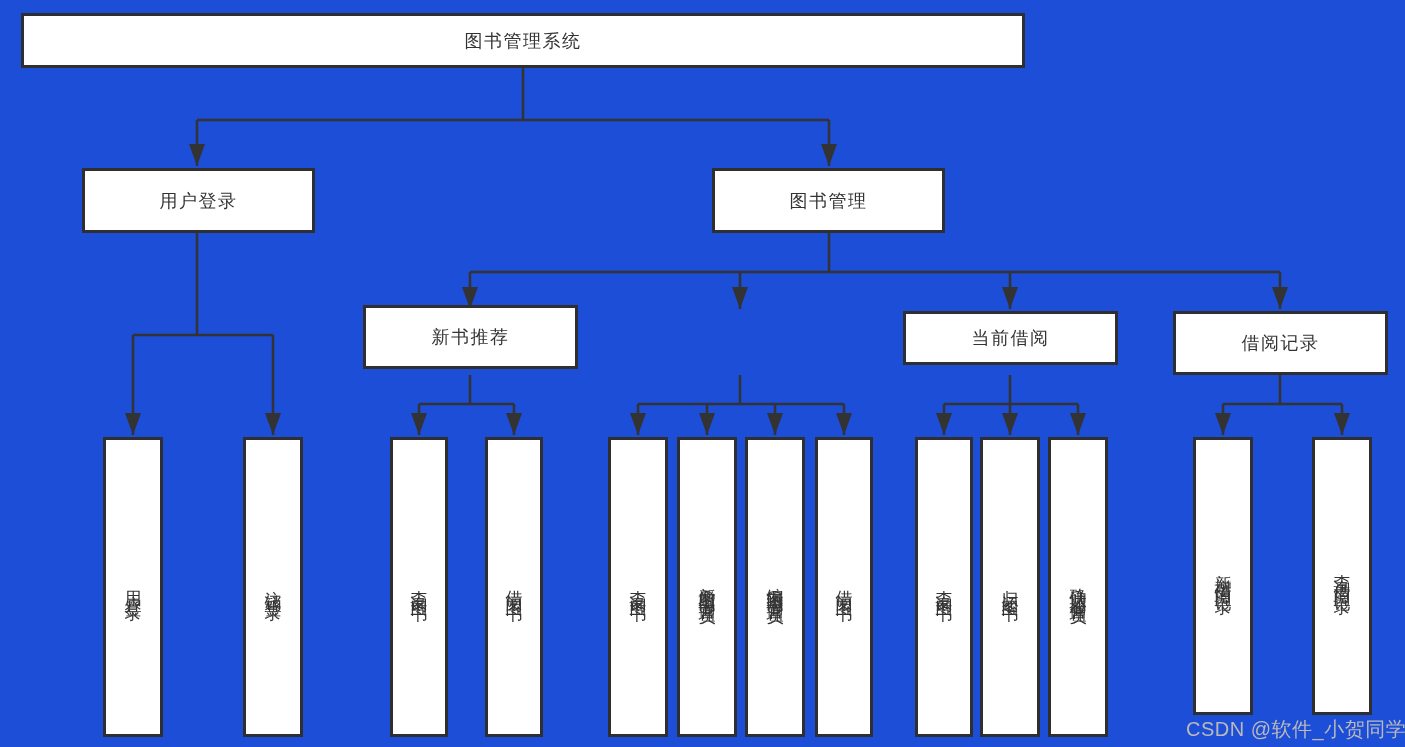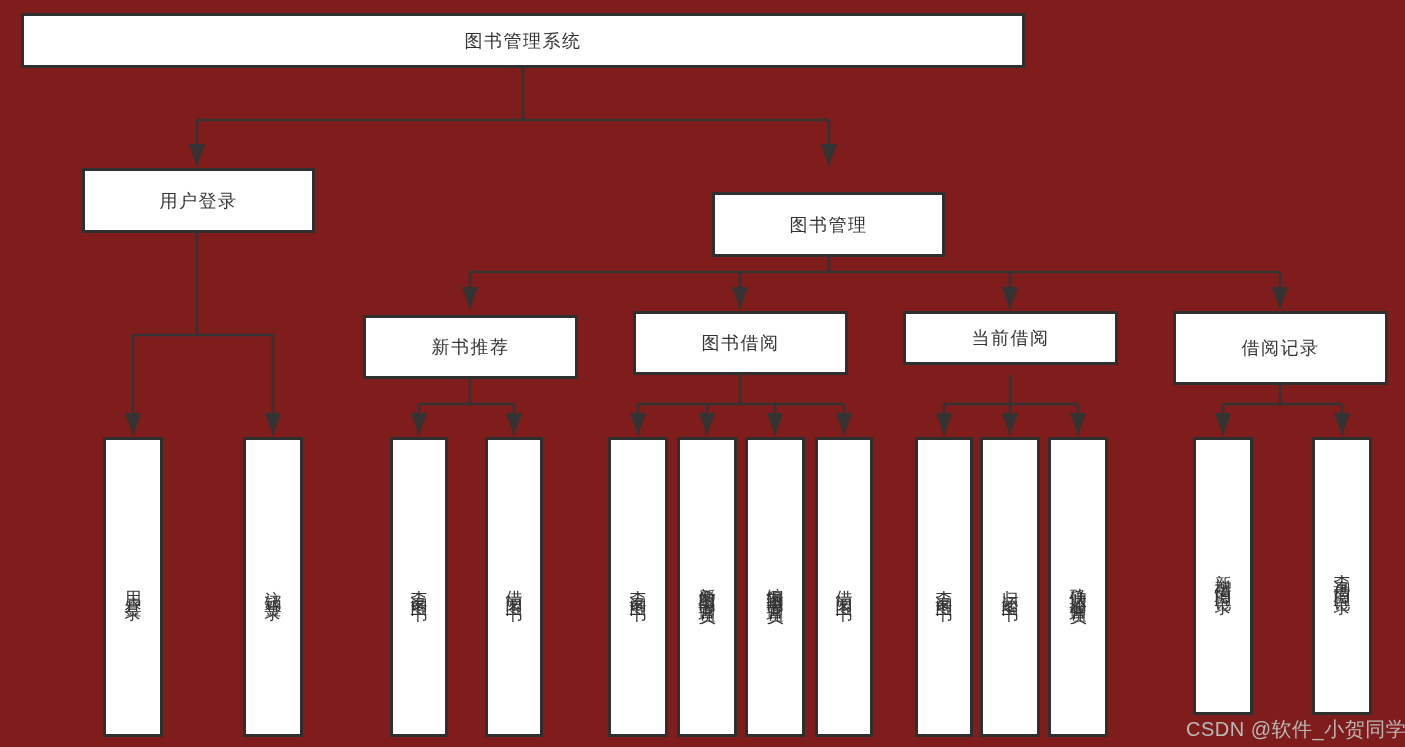--- a/index.html
+++ b/index.html
@@ -1,17 +1,17 @@
 <!DOCTYPE html>
 <html><head>
 <meta charset="utf-8">
 <style>
   html,body { margin:0; padding:0; background:#ffffff; }
   .canvas {
-    position:relative; width:1405px; height:747px; background:#7f1d1d;
+    position:relative; width:1405px; height:747px; background:#1d4ed8;
     font-family:"Liberation Sans","DejaVu Sans",sans-serif; overflow:hidden;
   }
   .wires { position:absolute; left:0; top:0; z-index:1; }
   .wires line { stroke:#333333; stroke-width:2.5; }
   .node {
     position:absolute; box-sizing:border-box; background:#ffffff;
     border:3px solid #2f2f2f; display:flex; align-items:center; justify-content:center;
     color:#333333; z-index:2;
   }
   .hnode { font-size:18px; letter-spacing:1.5px; }
@@ -74,26 +74,25 @@
 
     <line x1="1280" y1="375" x2="1280" y2="404"></line>
     <line x1="1223" y1="404" x2="1342" y2="404"></line>
     <line x1="1223" y1="404" x2="1223" y2="435" marker-end="url(#arw)"></line>
     <line x1="1342" y1="404" x2="1342" y2="435" marker-end="url(#arw)"></line>
   </svg>
 
   <div class="node hnode" style="left:21px;top:13px;width:1004px;height:55px;">图书管理系统</div>
 
   <div class="node hnode" style="left:82px;top:168px;width:233px;height:65px;">用户登录</div>
-  <div class="node hnode" style="left:712px;top:168px;width:233px;height:65px;margin-top:24px;">图书管理</div>
+  <div class="node hnode" style="left:712px;top:168px;width:233px;height:65px;">图书管理</div>
 
-  <div class="node hnode" style="left:363px;top:315px;width:215px;height:64px;">新书推荐</div>
-  <div class="node hnode" style="left:633px;top:311px;width:215px;height:64px;">图书借阅</div>
+  <div class="node hnode" style="left:363px;top:305px;width:215px;height:64px;">新书推荐</div>
   <div class="node hnode" style="left:903px;top:311px;width:215px;height:54px;">当前借阅</div>
-  <div class="node hnode" style="left:1173px;top:311px;width:215px;height:74px;">借阅记录</div>
+  <div class="node hnode" style="left:1173px;top:311px;width:215px;height:64px;">借阅记录</div>
 
   <div class="node leaf" style="left:103px;top:437px;width:60px;height:300px;">
     <span>用户登录</span>
     </div>
   <div class="node leaf" style="left:243px;top:437px;width:60px;height:300px;">
     <span>注销登录</span>
     </div>
 
   <div class="node leaf" style="left:390px;top:437px;width:58px;height:300px;">
     <span>查询图书</span>

